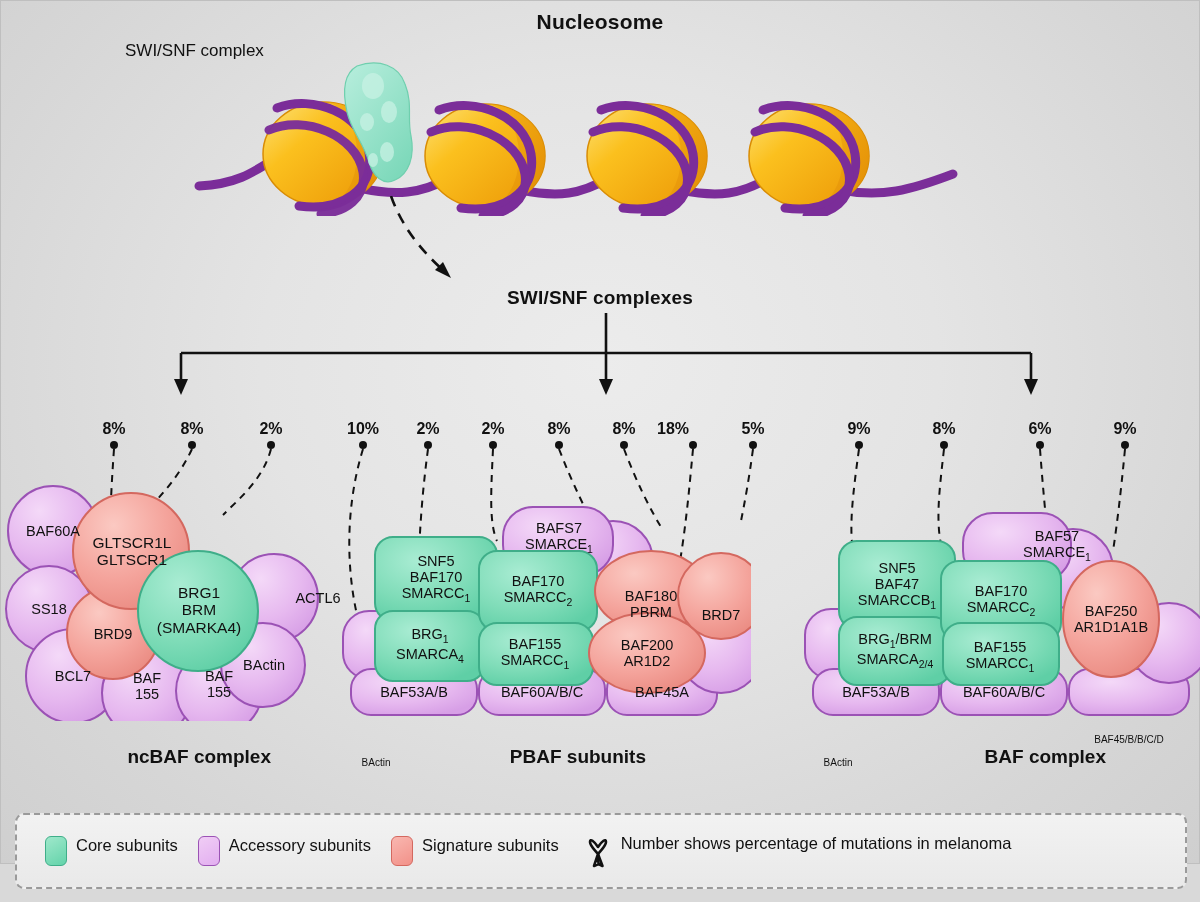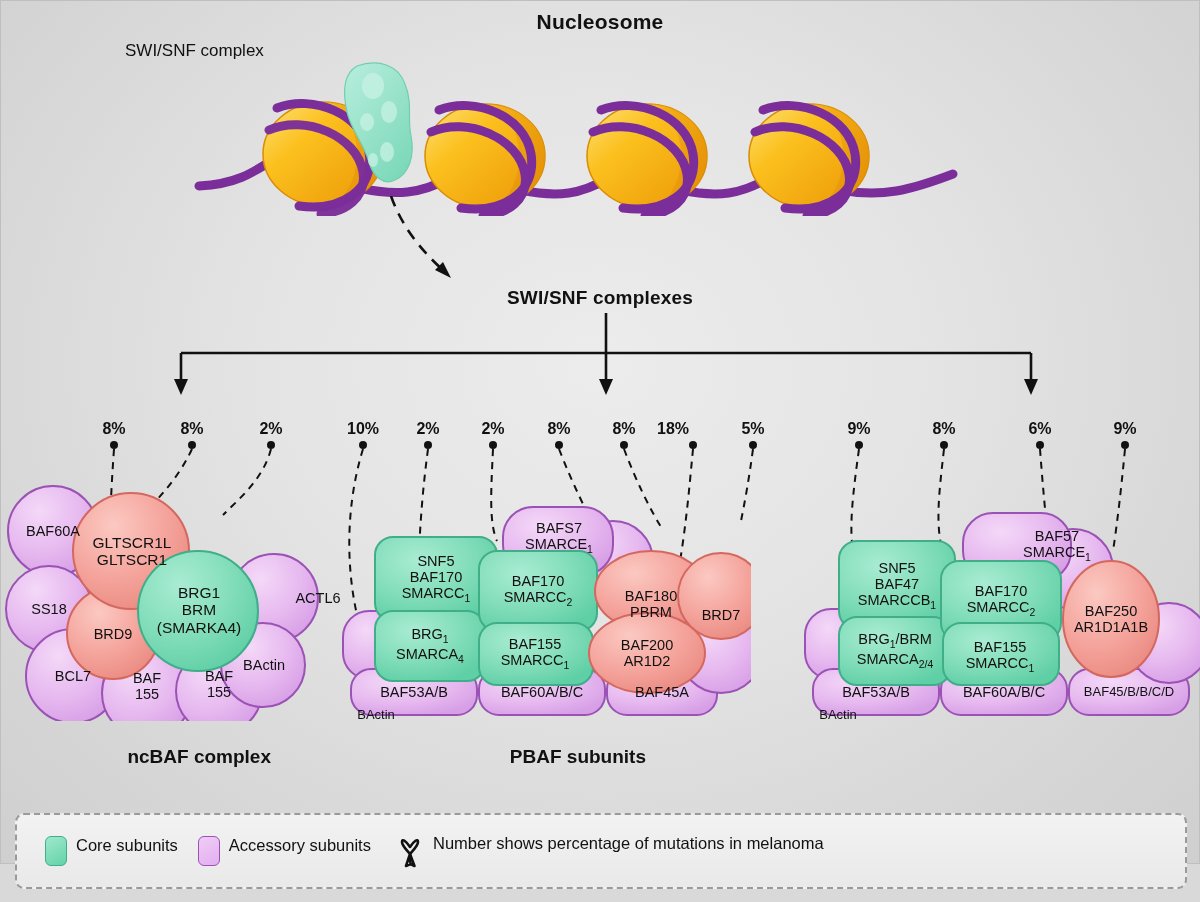--- a/index.html
+++ b/index.html
@@ -30,21 +30,21 @@
   .pct{
     position:absolute;font-size:16px;font-weight:bold;color:#111;
     transform:translateX(-50%);white-space:nowrap;
   }
 
   .bub-txt{
     position:absolute;transform:translate(-50%,-50%);
     text-align:center;color:#111;white-space:nowrap;
     line-height:1.12;pointer-events:none;
   }
-  .bt13{font-size:13px;}
+  .bt13{font-size:10px;margin-top:48px;}
   .bt14{font-size:14.5px;}
   .bt15{font-size:15.5px;}
   sub{font-size:.72em;}
 
   
   #legend{
     position:absolute;left:14px;top:812px;width:1172px;height:76px;
     border:2px dashed #9a9a9a;border-radius:9px;
     background:linear-gradient(180deg,#f2f2f2 0%,#e9e9e9 100%);
     box-sizing:border-box;
@@ -358,30 +358,35 @@
     <span>BAF155</span><br>
     <span>SMARCC</span><sub>1</sub>
   </div>
   <div class="bub-txt bt14" style="left:1110px;top:618px;">
     <span>BAF250</span><br>
     <span>AR1D1A1B</span>
   </div>
   <div class="bub-txt bt14" style="left:875px;top:691px;">BAF53A/B</div>
   <div class="bub-txt bt14" style="left:1003px;top:691px;">BAF60A/B/C</div>
   <div class="bub-txt bt13" style="left:1128px;top:691px;">BAF45/B/B/C/D</div>
+  <div class="complex-title" style="left:895px;top:745px;width:210px;">BAF complex</div>
 
   <div id="legend">
     <div id="legend-row">
       <div class="lg-item">
         <div class="sw sw-core"></div>
         <div class="lg-txt">Core subunits</div>
       </div>
       <div class="lg-item">
         <div class="sw sw-acc"></div>
         <div class="lg-txt">Accessory subunits</div>
+      </div>
+      <div class="lg-item">
+        <div class="sw sw-sig"></div>
+        <div class="lg-txt">Signature subunits</div>
       </div>
       <div class="lg-item">
         <span id="ribbon-icon">
           <svg width="26" height="34" viewBox="0 0 26 34">
             <path d="M13 13 C 9 7, 5 4, 5 8 C 5 12, 10 16, 13 20 L 9 32 L 13.5 30 L 13 20
                      C 16 16, 21 12, 21 8 C 21 4, 17 7, 13 13 Z" fill="none" stroke="#111" stroke-width="2.6" stroke-linejoin="round"></path>
             <path d="M13 20 L 17.5 32 L 13.5 30" fill="none" stroke="#111" stroke-width="2.6" stroke-linejoin="round"></path>
           </svg>
         </span>
         <div class="lg-txt">Number shows percentage of mutations in melanoma</div>

